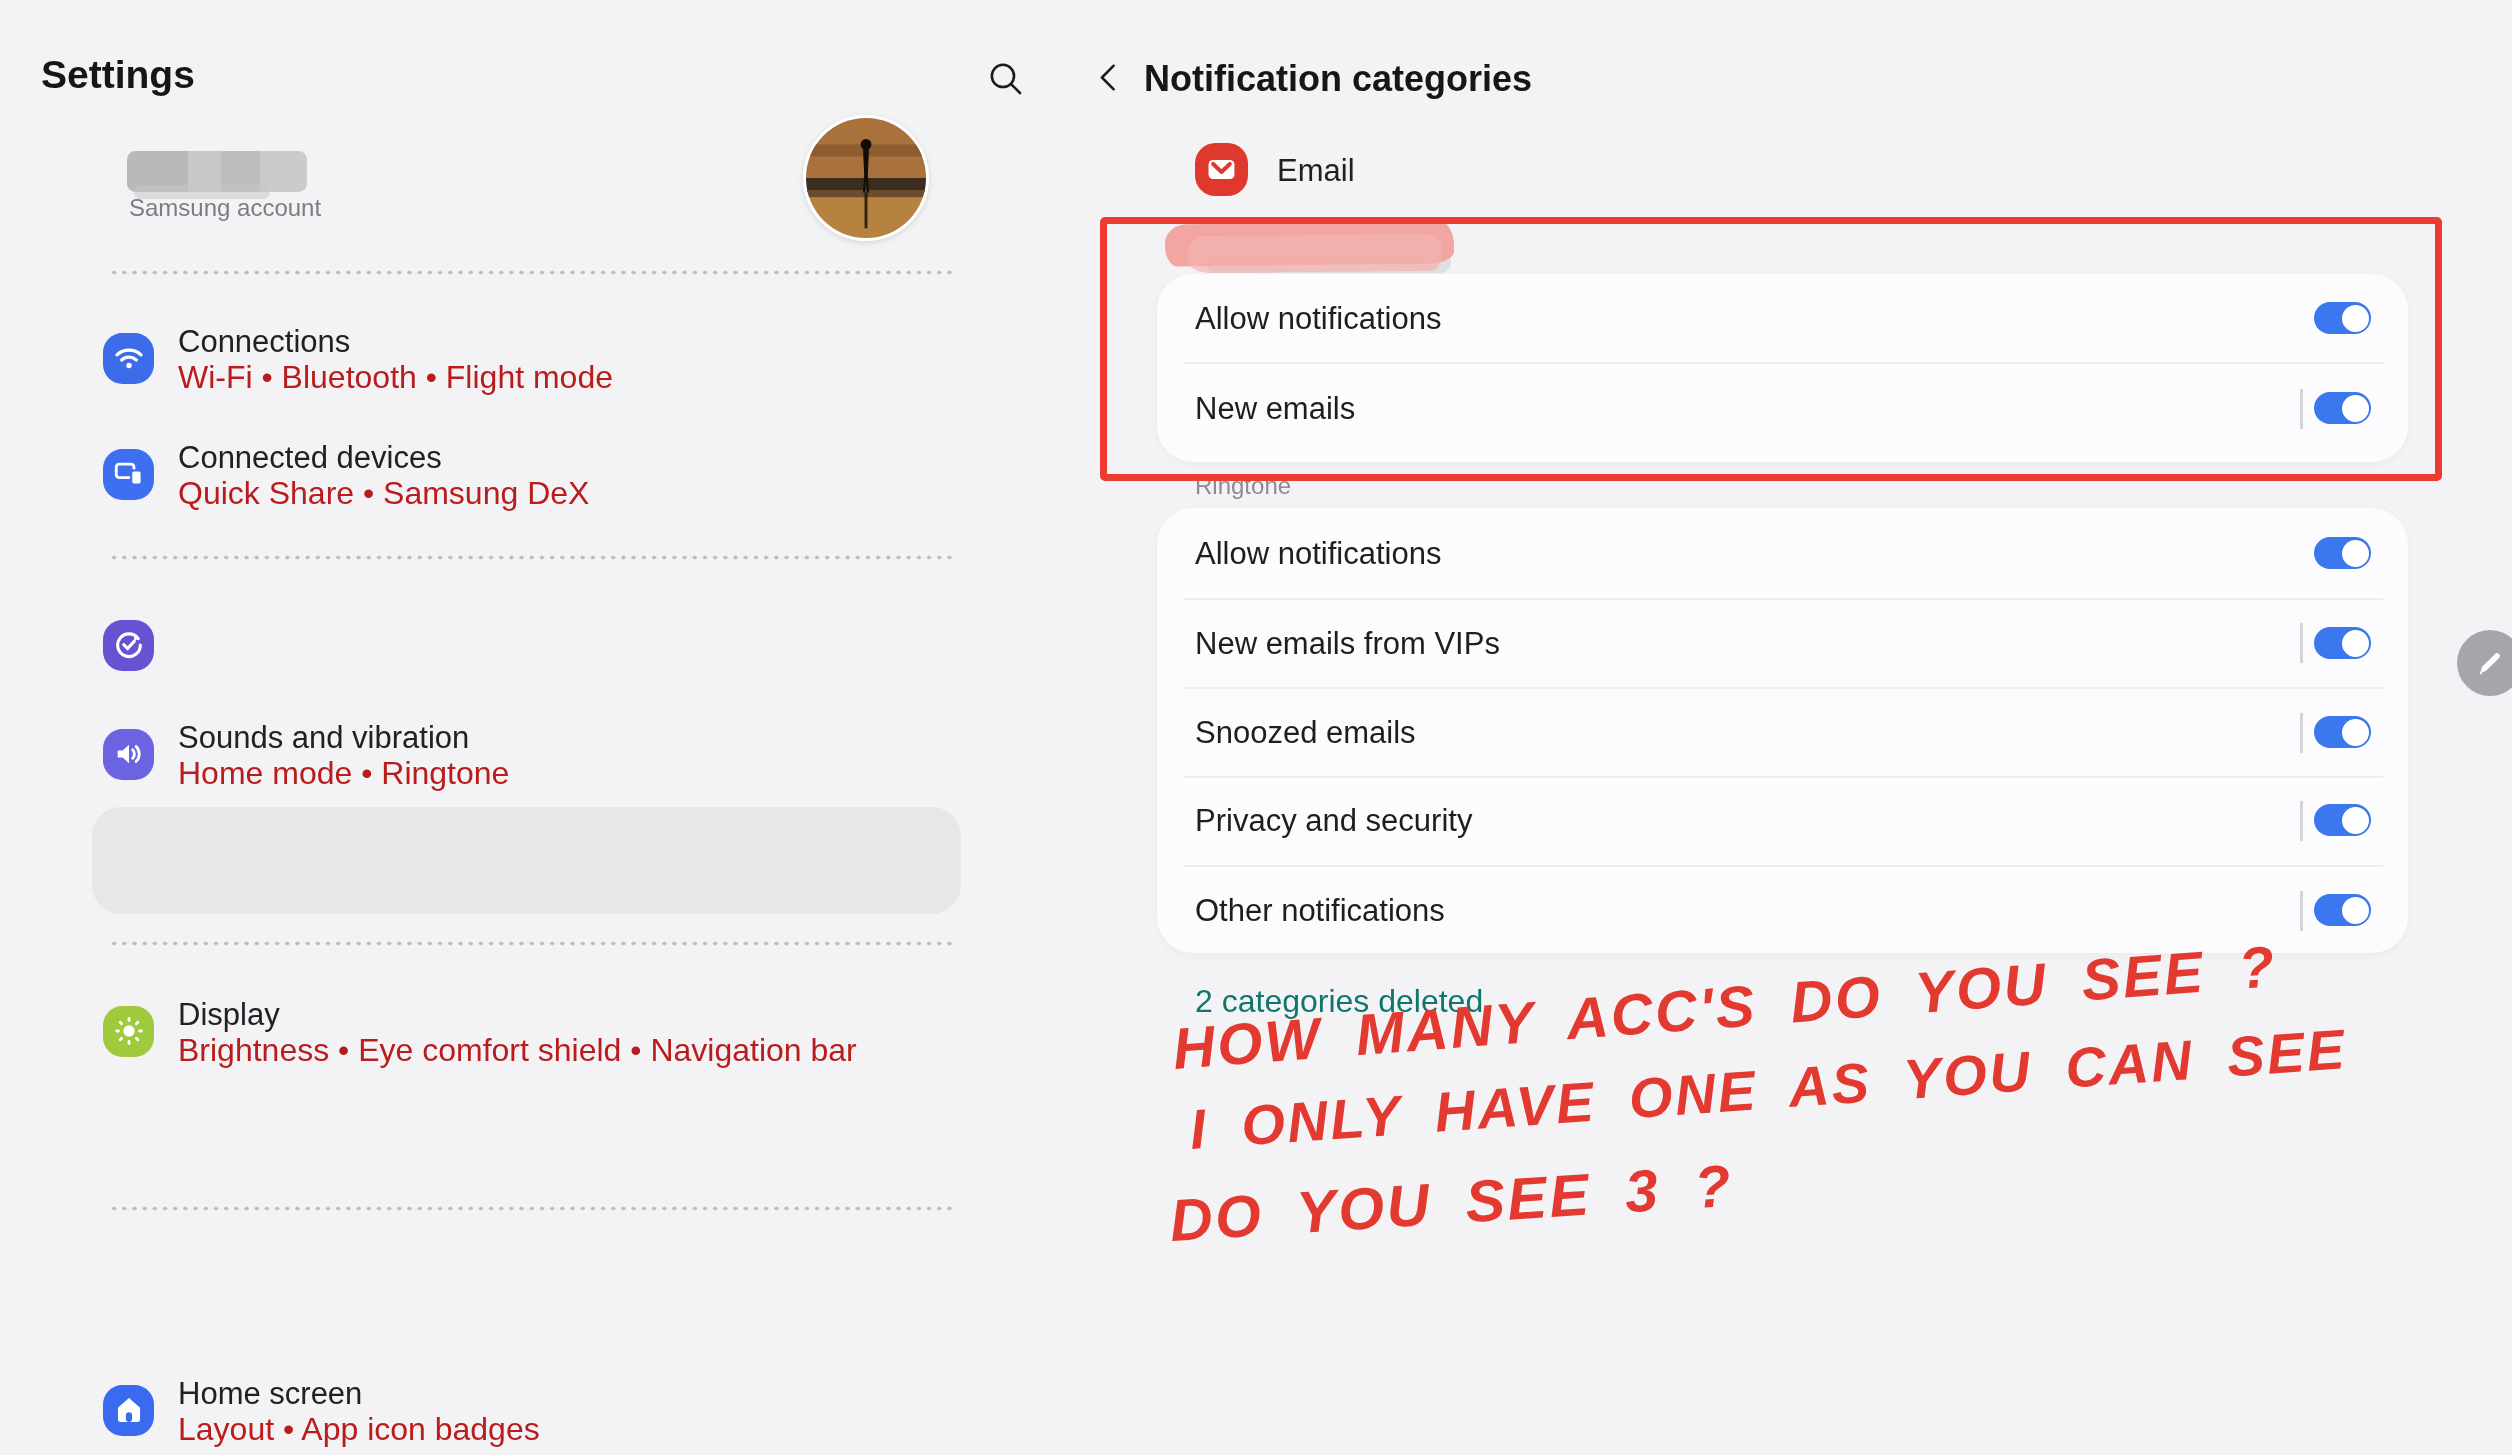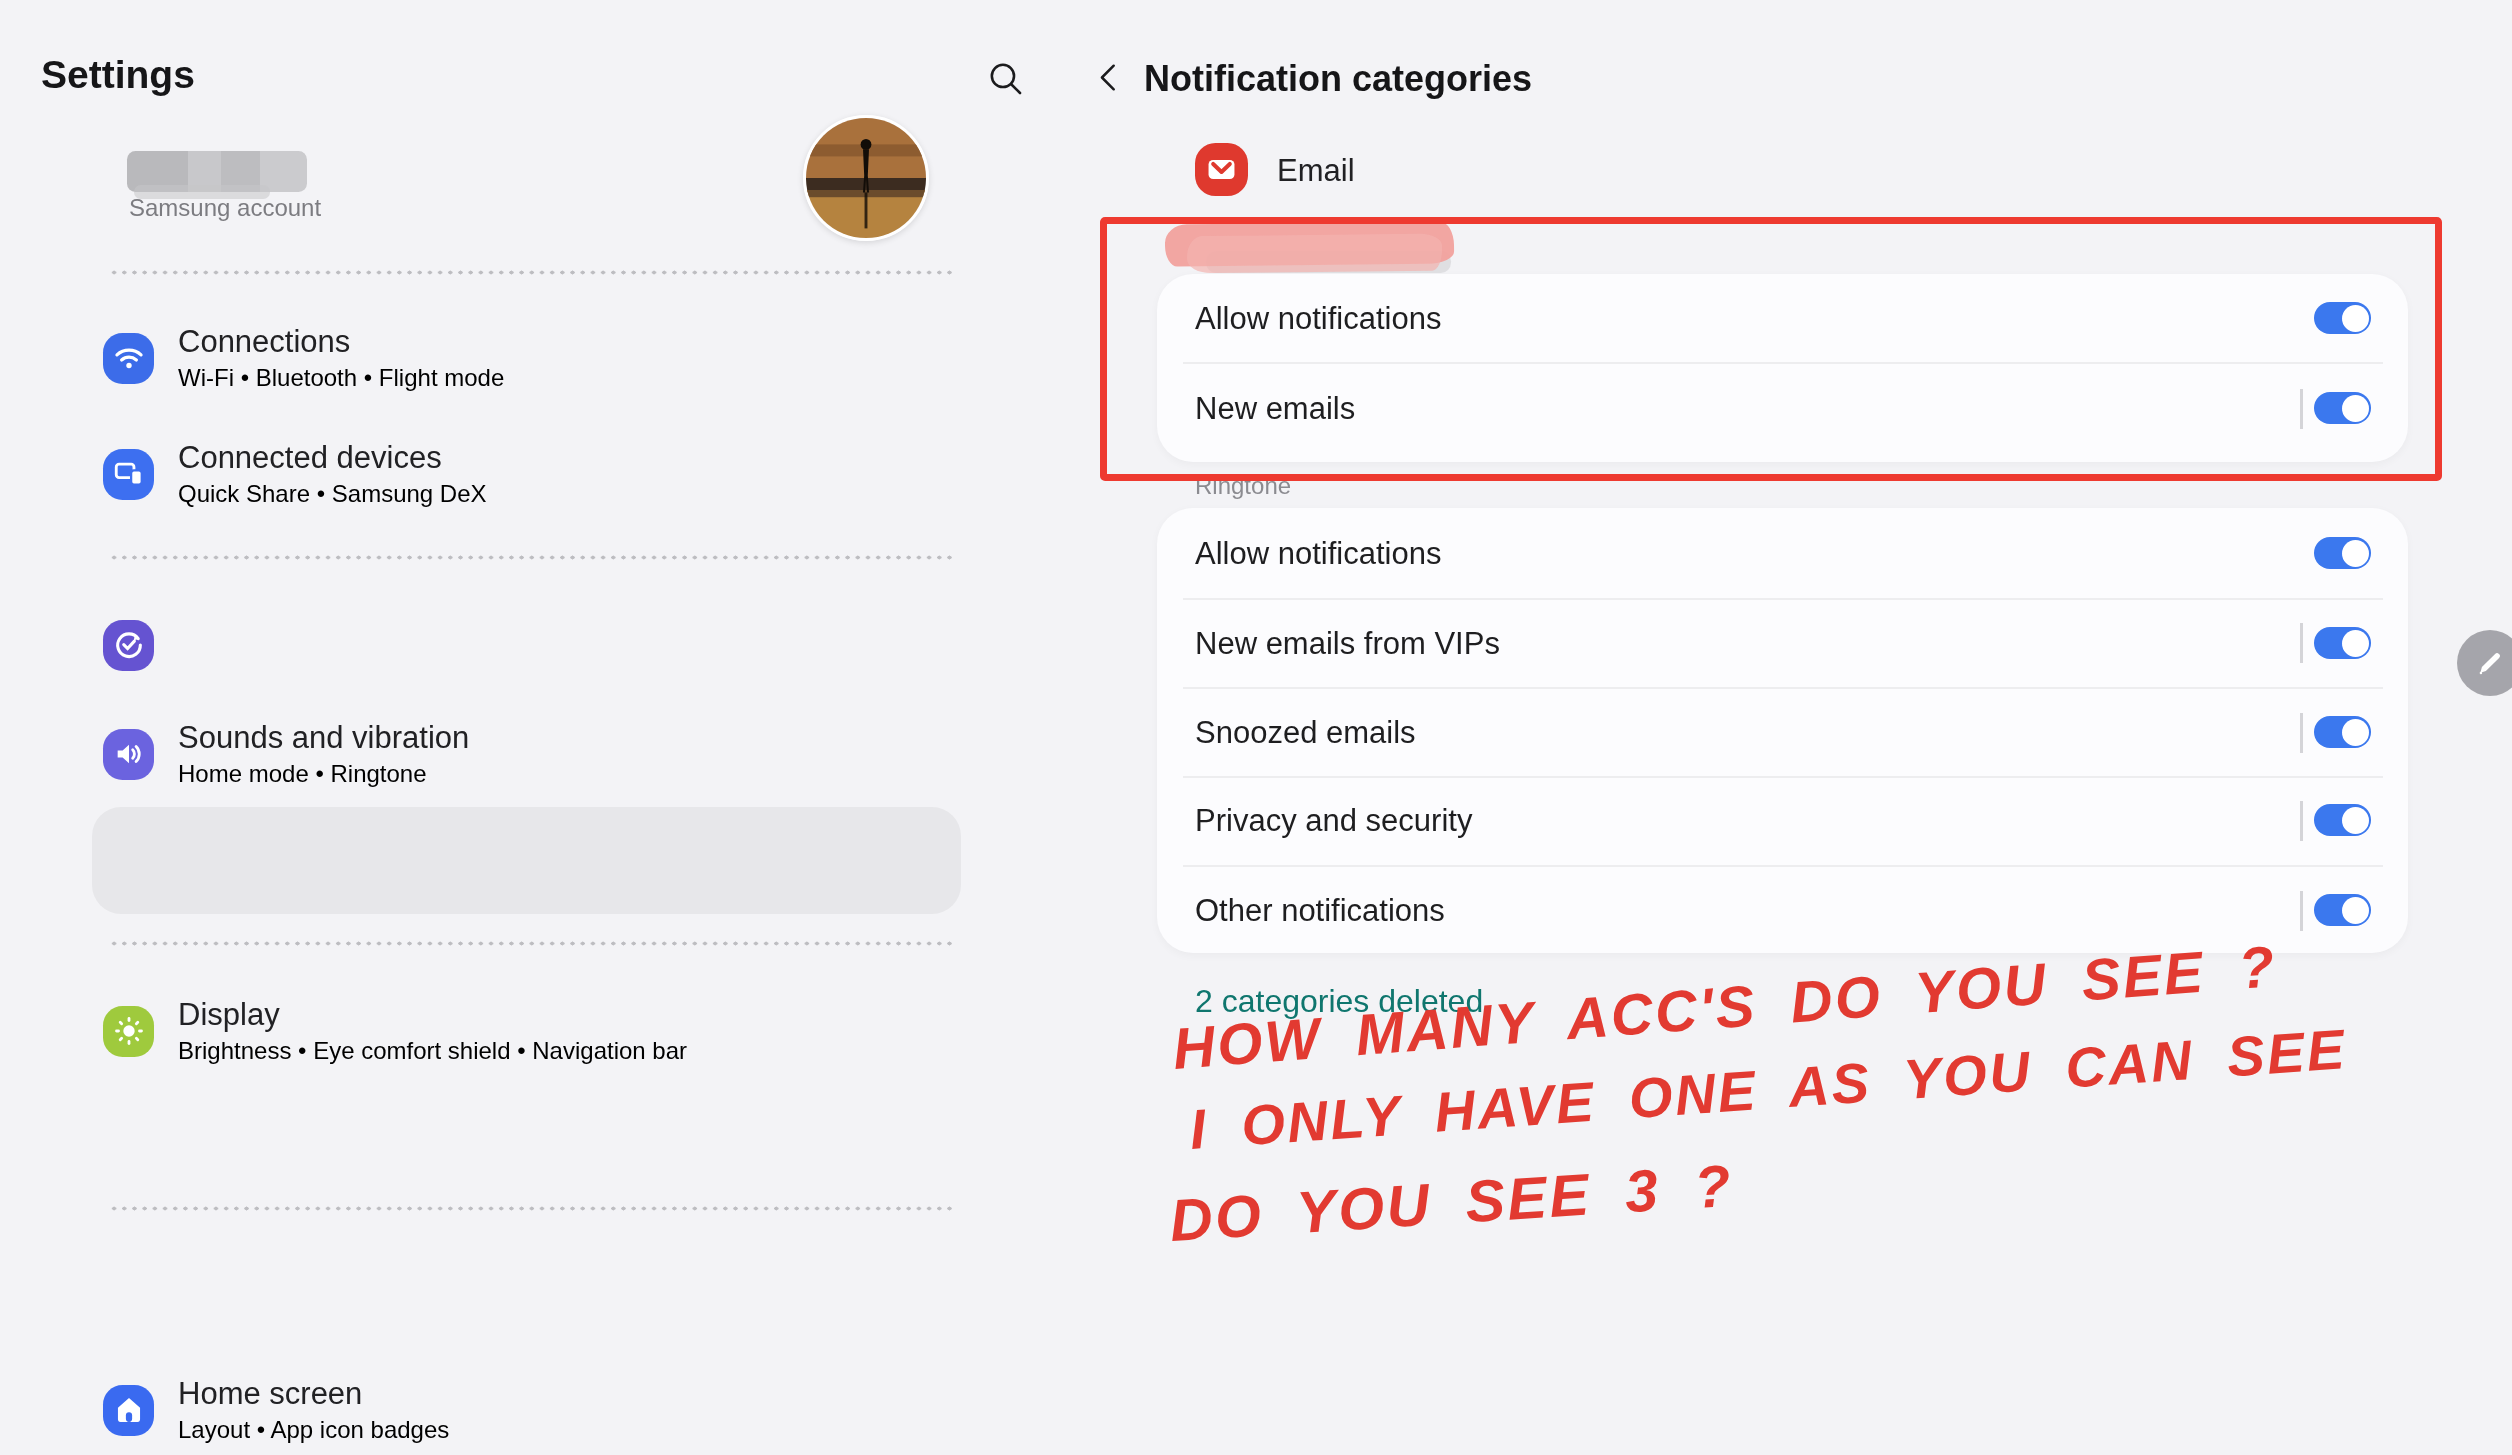--- a/index.html
+++ b/index.html
@@ -19,21 +19,21 @@
     border:3.4px solid #fff; overflow:hidden; box-shadow:0 1.7px 6.8px rgba(0,0,0,.12); }
   .dotted-div { position:absolute; left:109px; width:845px; height:5.1px;
     background-image:radial-gradient(circle,#bdbdc1 1.9px,transparent 2.2px);
     background-size:10.2px 5.1px; background-repeat:repeat-x; }
 
   .nav-item { position:absolute; left:103px; display:flex; align-items:center; gap:24px; height:82px; cursor:pointer; }
   .squircle { width:51px; height:51px; border-radius:19.5px; flex:0 0 auto;
     display:flex; align-items:center; justify-content:center; }
   .squircle svg { width:34px; height:34px; }
   .nav-label { font-size:31px; color:#212124; line-height:36px; }
-  .nav-sub { font-size:24px; color:#000000; line-height:29px; margin-top:3.4px; }
+  .nav-sub { font-size:32px; color:#b91c1c; line-height:29px; margin-top:3.4px; }
   .selected-bg { position:absolute; left:92px; top:807px; width:869px; height:107px;
     border-radius:29px; background:#e7e7ea; }
 
   
   .back-btn { position:absolute; left:1091px; top:59px; width:37px; height:37px; cursor:pointer; }
   .pane-title { position:absolute; left:1144px; top:58px; font-size:36px; font-weight:700; color:#161618; }
   .app-row-icon { position:absolute; left:1195px; top:143px; width:53px; height:53px; border-radius:20.4px;
     display:flex; align-items:center; justify-content:center; }
   .app-row-icon svg { width:37px; height:37px; }
   .app-row-label { position:absolute; left:1277px; top:153px; font-size:31px; color:#212124; }

